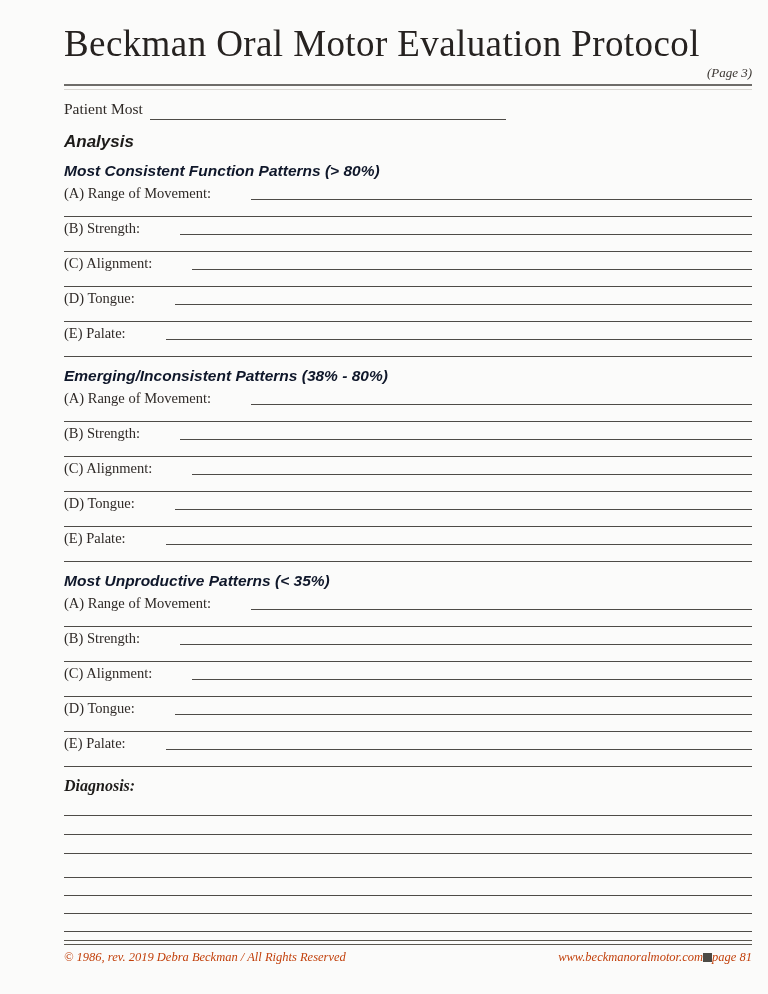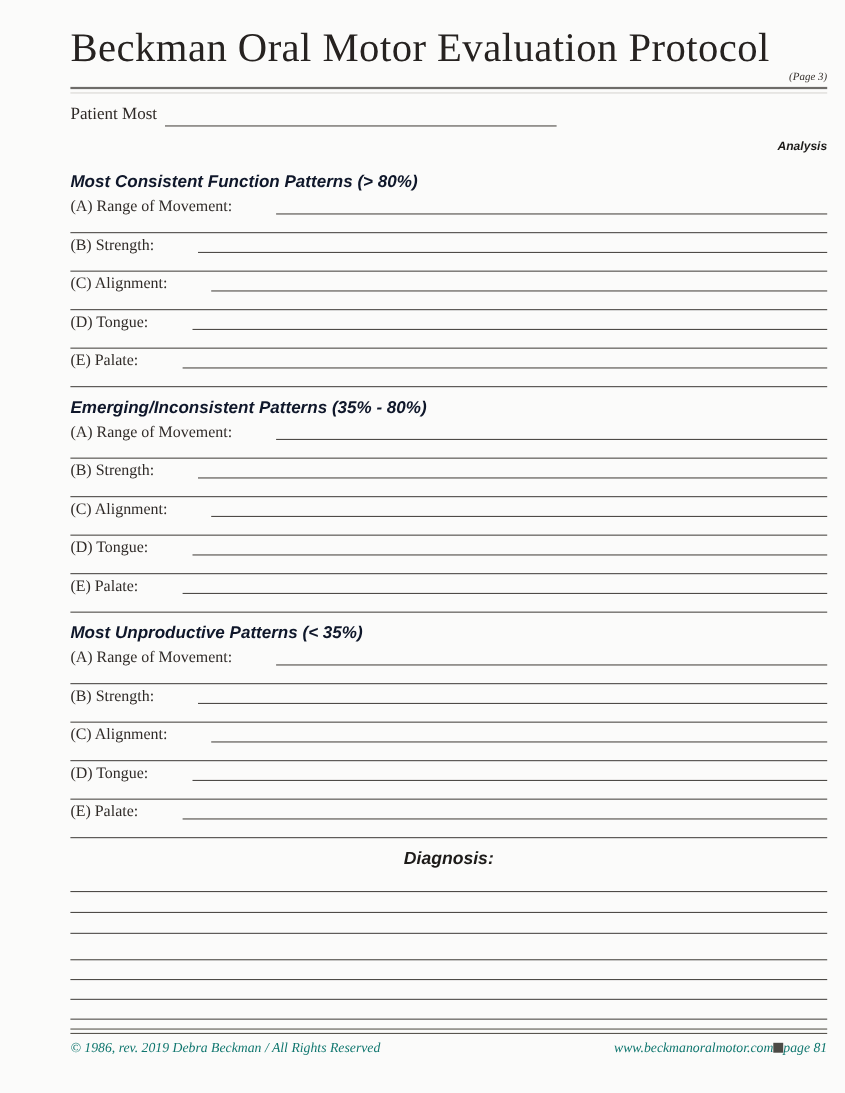--- a/index.html
+++ b/index.html
@@ -11,68 +11,68 @@
     overflow:hidden;
   }
   .page { box-sizing:border-box; padding:24px 16px 0 64px; }
 
   .title {
     font-size:37px; font-weight:normal; letter-spacing:0.4px;
     margin:0; line-height:1.1; color:#262220;
     font-family:"Liberation Serif", serif;
   }
   .page-note {
-    text-align:right; font-style:italic; font-size:10px;
+    text-align:right; font-style:italic; font-size:13px;
     margin-top:0px; color:#3a3531;
   }
   .header-rule {
     margin-top:3px; height:3px;
     border-top:2px solid #6e6c69; border-bottom:1px solid #d8d6d2;
   }
 
   .patient-row { display:flex; margin-top:10px; font-size:15.5px; height:20px; }
   .patient-line { width:356px; border-bottom:1px solid #4e4b47; margin-left:7px; }
 
   .analysis-heading {
-    text-align:right; margin-top:12px; height:18px;
+    text-align:left; margin-top:12px; height:18px;
     font-family:"Liberation Sans", sans-serif;
-    font-weight:bold; font-style:italic; font-size:11px; color:#1d1b19;
+    font-weight:bold; font-style:italic; font-size:17px; color:#1d1b19;
   }
 
   .section { margin-top:10px; }
   .section:first-child { margin-top:12px; }
   .section-heading {
     font-family:"Liberation Sans", sans-serif;
     font-weight:bold; font-style:italic; font-size:15.5px;
     height:20px; color:#0f172a;
   }
   .field-top { display:flex; margin-top:3px; height:16px; font-size:14.5px;gap:32px; }
   .field-label { white-space:pre; }
   .field-line { flex:1; margin-left:8px; border-bottom:1px solid #4e4b47; margin-bottom:1px; }
   .field-full { margin-top:15px; border-bottom:1px solid #4e4b47; height:0; }
 
   .notes-block { }
   .notes-heading {
-    font-family:Liberation Sans, sans-serif;
+    font-family:Liberation Serif, serif;
     font-weight:bold; font-style:italic; font-size:16px;
-    color:#1d1b19; height:20px;text-align:center;
+    color:#1d1b19; height:20px;
   }
   .diagnosis-block { margin-top:10px; }
   .recommendations-block { margin-top:6px; }
   .blank-line { border-bottom:1px solid #4e4b47; }
   .diagnosis-block .blank-line { height:18px; }
   .recommendations-block .blank-line { height:17px; }
 
   .footer-rule {
     margin-top:8px; height:3px;
     border-top:1.5px solid #59564f; border-bottom:1px solid #59564f;
   }
   .footer-row {
     display:flex; justify-content:space-between; align-items:center;
-    margin-top:5px; font-style:italic; font-size:12.5px; color:#0f766e;
+    margin-top:5px; font-style:italic; font-size:12.5px; color:#c2410c;
   }
   .footer-right { display:flex; align-items:center; }
   .square-bullet { width:9px; height:9px; background:#4c4a45; display:inline-block; }
 </style>
 </head>
 <body>
 
 <div class="page">
 
   <h1 class="title">Beckman Oral Motor Evaluation Protocol</h1>
@@ -119,21 +119,21 @@
         </div>
         <div class="field">
           <div class="field-top">
             <span class="field-label">(E) Palate:</span>
             <span class="field-line"></span>
           </div>
           <div class="field-full"></div>
         </div>
       </div>
       <div class="section">
-        <div class="section-heading">Emerging/Inconsistent Patterns (35% - 80%)</div>
+        <div class="section-heading">Emerging/Inconsistent Patterns (38% - 80%)</div>
         <div class="field">
           <div class="field-top">
             <span class="field-label">(A) Range of Movement:</span>
             <span class="field-line"></span>
           </div>
           <div class="field-full"></div>
         </div>
         <div class="field">
           <div class="field-top">
             <span class="field-label">(B) Strength:</span>

